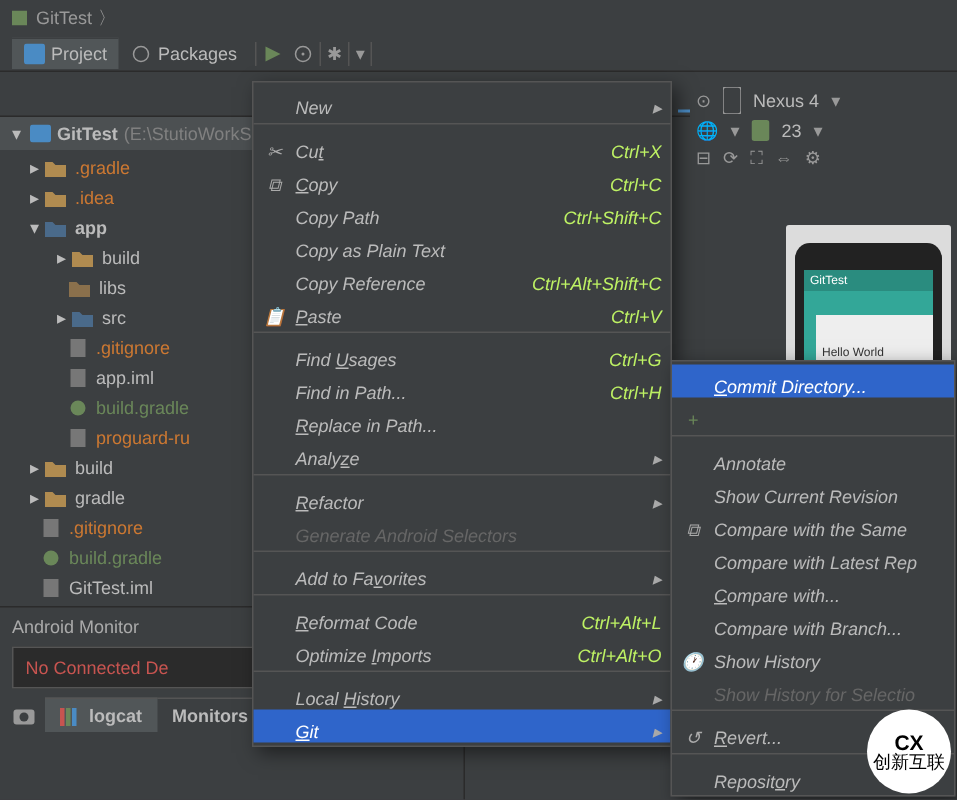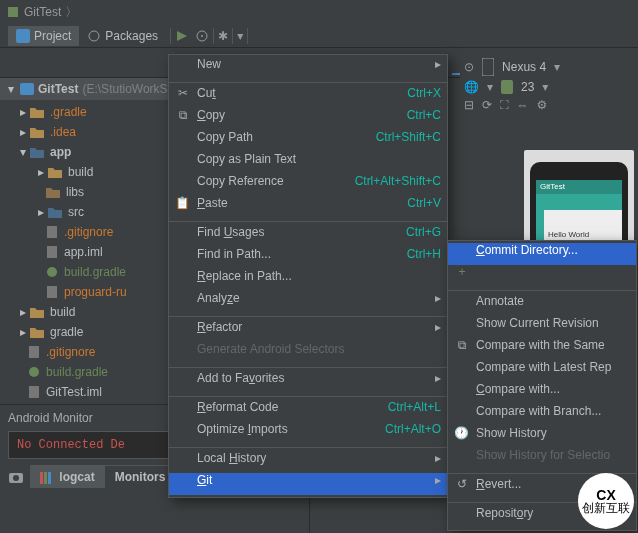--- a/index.html
+++ b/index.html
@@ -33,35 +33,35 @@
     .folder-icon { width: 14px; height: 12px; fill: #8a704c; margin-right: 4px; }
     .folder-icon.orange { fill: #b08b50; }
     .file-icon { width: 12px; height: 12px; margin-right: 4px; }
     .label { color: #bbb; }
     .label.orange { color: #cc7832; }
     .label.green { color: #6a8759; }
     .label.gray { color: #808080; }
     
     .android-monitor { border-top: 1px solid #2b2b2b; padding: 6px 8px 0 8px; }
     .am-title { color: #aaa; margin-bottom: 6px; }
-    .no-devices { border: 1px solid #555; color: #c75450; padding: 6px 8px; background: #2b2b2b; font-family: Liberation Mono, monospace; }
+    .no-devices { border: 1px solid #555; color: #c75450; padding: 6px 8px; background: #2b2b2b; }
     .am-tabs { display: flex; align-items: center; margin-top: 6px; gap: 0; font-weight: bold; }
     .am-cam { width: 16px; height: 14px; margin-right: 6px; }
     .am-tab { padding: 4px 10px; border-top: 1px solid #555; }
     .am-tab.active { background: #515658; }
     
     .right-toolbar { position: absolute; top: 56px; right: 0; width: 178px; background: #3c3f41; padding: 2px 4px; display: flex; flex-direction: column; gap: 4px; }
     .rt-row { display: flex; align-items: center; gap: 8px; }
     
     .context-menu { position: absolute; top: 54px; left: 168px; width: 280px; background: #3c3f41; border: 1px solid #555; box-shadow: 4px 4px 12px rgba(0,0,0,.5); z-index: 10; padding: 2px 0; }
-    .menu-item { display: flex; align-items: flex-start; height: 22px; padding: 0 6px; color: #bbb; }
+    .menu-item { display: flex; align-items: flex-end; height: 22px; padding: 0 6px; color: #bbb; font-style: italic; }
     .menu-item.highlighted { background: #2f65ca; color: #fff; }
     .menu-icon { width: 16px; display: flex; justify-content: center; margin-right: 6px; color: #aaa; }
     .menu-label { flex: 1; }
-    .menu-short { color: #14b8a6; }
+    .menu-short { color: #bef264; }
     .menu-item .arrow { color: #aaa; margin: 0 0 0 6px; }
     .menu-sep { height: 1px; background: #555; margin: 3px 0; }
     .underline { text-decoration: underline; }
     
     .submenu { position: absolute; top: 240px; left: 447px; width: 190px; background: #3c3f41; border: 1px solid #555; box-shadow: 4px 4px 12px rgba(0,0,0,.5); z-index: 11; padding: 2px 0; }
     
     .preview-card { position: absolute; top: 150px; right: 4px; width: 110px; height: 200px; background: #dcdcdc; padding: 6px; border-radius: 2px; }
     .phone { width: 98px; height: 170px; background: #222; border-radius: 10px; margin: 6px auto 0; position:relative; }
     .phone-screen { position:absolute; top:18px; left:6px; right:6px; bottom:18px; background:#33a798; }
     .phone-bar { position:absolute; top:0; left:0; right:0; height:14px; background:#2a8c7f; color:#fff; font-size:8px; padding:2px 4px; }

